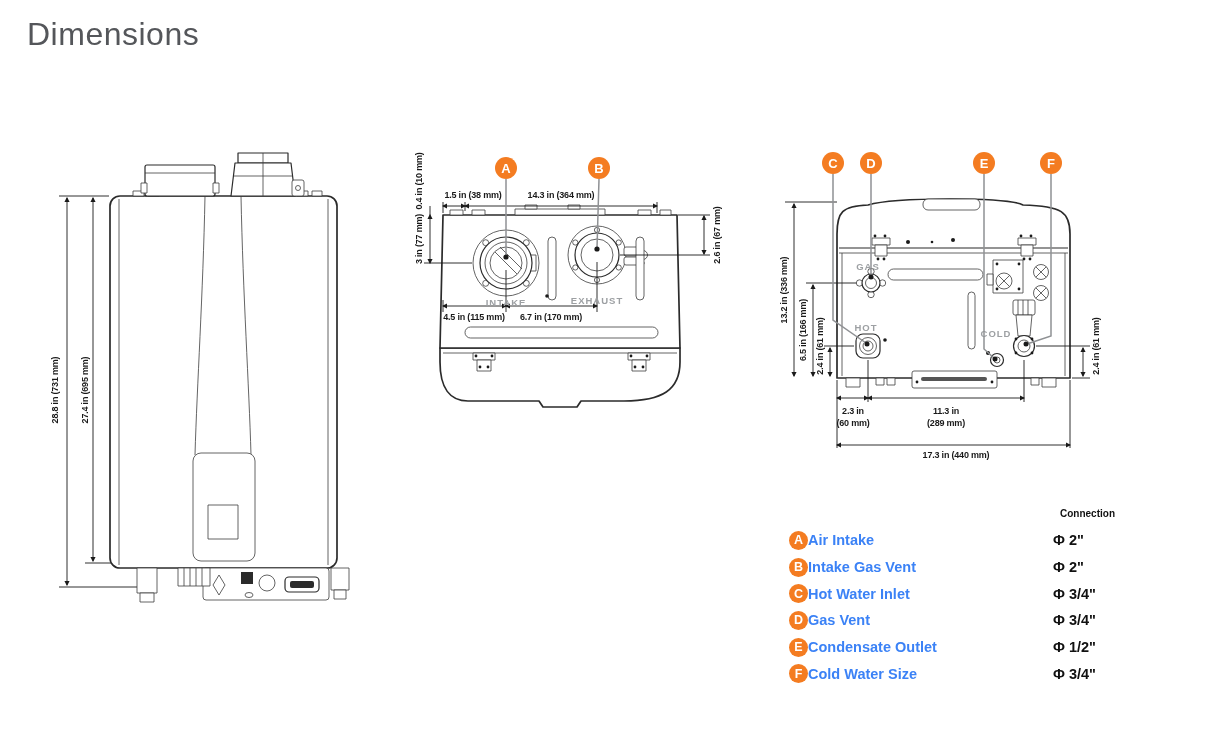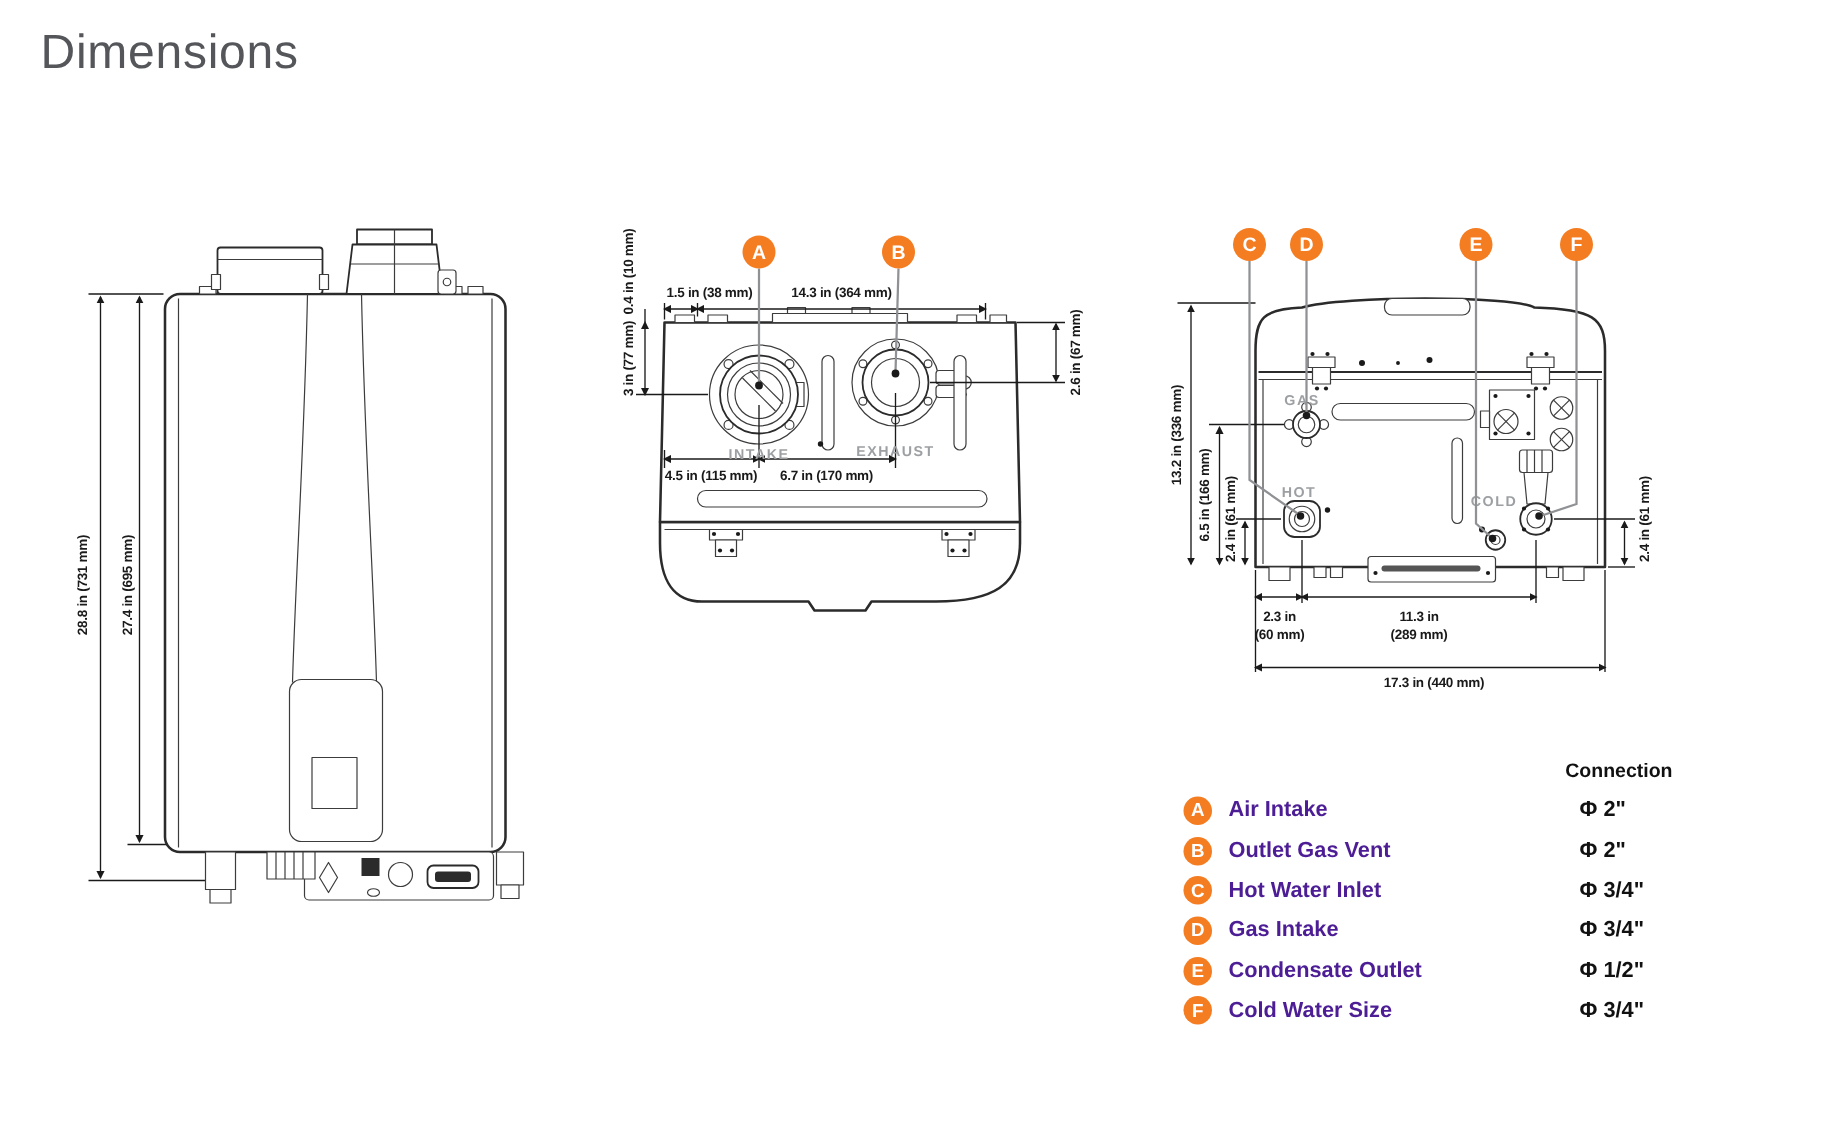--- a/index.html
+++ b/index.html
@@ -41,31 +41,31 @@
   .mk { fill:#F47C21; stroke:none; }
   .mletter {
     font-family:"Liberation Sans", sans-serif; font-size:13px; font-weight:bold;
     fill:#ffffff; text-anchor:middle;
   }
 
   
   .legend { position:absolute; left:780px; top:498px; width:337px; }
   .lg-header {
     text-align:right; padding-right:2px; padding-top:8px;
-    font-size:13px; font-weight:bold; color:#111; line-height:15px;
+    font-size:10px; font-weight:bold; color:#111; line-height:15px;
   }
   .lg-rows { margin-top:6px; }
   .lg-row { position:relative; height:26.7px; display:flex; align-items:center; }
   .badge {
     width:19px; height:19px; border-radius:50%; background:#F47C21;
     color:#fff; font-size:12.5px; font-weight:bold;
     display:inline-flex; align-items:center; justify-content:center;
     margin-left:9px; flex:0 0 auto;
   }
-  .lg-label { margin-left:11px; font-size:14.5px; font-weight:600; color:#4c1d95; }
+  .lg-label { font-size:14.5px; font-weight:600; color:#3b82f6; }
   .lg-size  { position:absolute; left:273px; font-size:14.5px; font-weight:600; color:#111; }
 </style>
 </head>
 <body>
 
 <div class="canvas">
 
   <h1 class="page-title">Dimensions</h1>
 
   <svg class="drawing fv" width="320" height="470" viewBox="0 0 320 470">
@@ -407,31 +407,31 @@
       <div>Connection</div>
     </div>
     <div class="lg-rows">
       <div class="lg-row">
         <span class="badge">A</span>
         <span class="lg-label">Air Intake</span>
         <span class="lg-size">Φ 2"</span>
       </div>
       <div class="lg-row">
         <span class="badge">B</span>
-        <span class="lg-label">Outlet Gas Vent</span>
+        <span class="lg-label">Intake Gas Vent</span>
         <span class="lg-size">Φ 2"</span>
       </div>
       <div class="lg-row">
         <span class="badge">C</span>
         <span class="lg-label">Hot Water Inlet</span>
         <span class="lg-size">Φ 3/4"</span>
       </div>
       <div class="lg-row">
         <span class="badge">D</span>
-        <span class="lg-label">Gas Intake</span>
+        <span class="lg-label">Gas Vent</span>
         <span class="lg-size">Φ 3/4"</span>
       </div>
       <div class="lg-row">
         <span class="badge">E</span>
         <span class="lg-label">Condensate Outlet</span>
         <span class="lg-size">Φ 1/2"</span>
       </div>
       <div class="lg-row">
         <span class="badge">F</span>
         <span class="lg-label">Cold Water Size</span>

